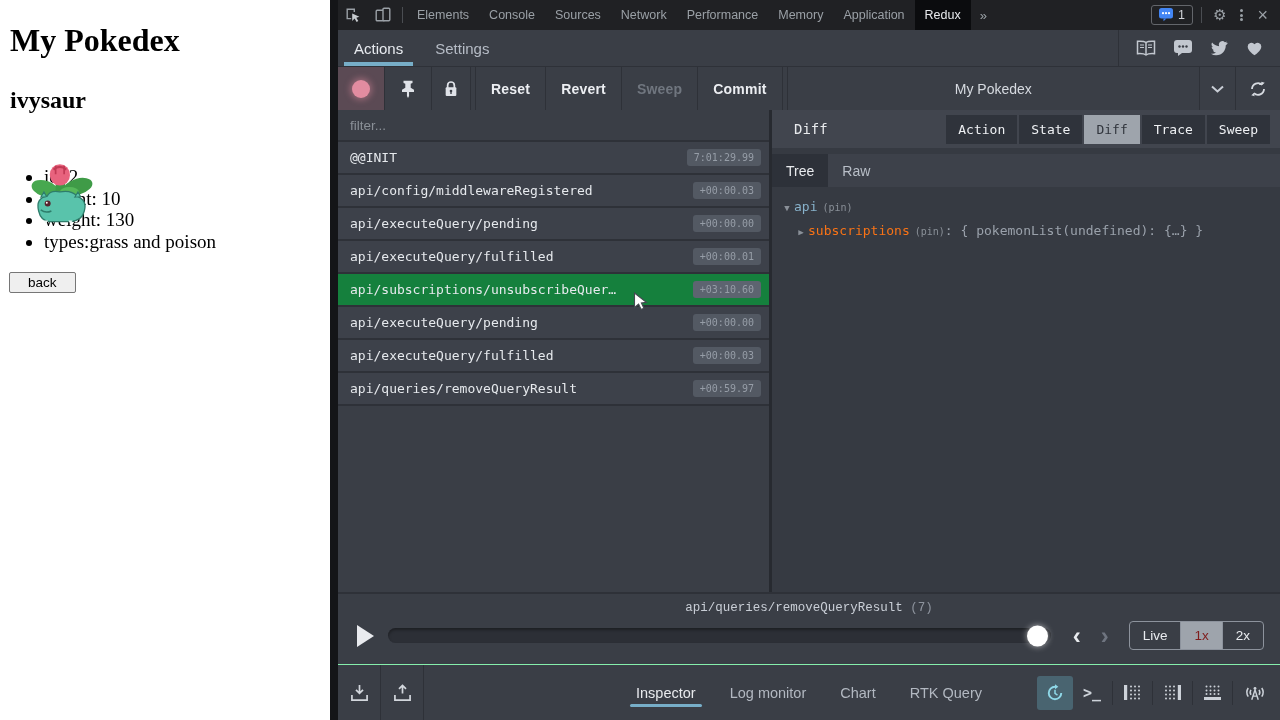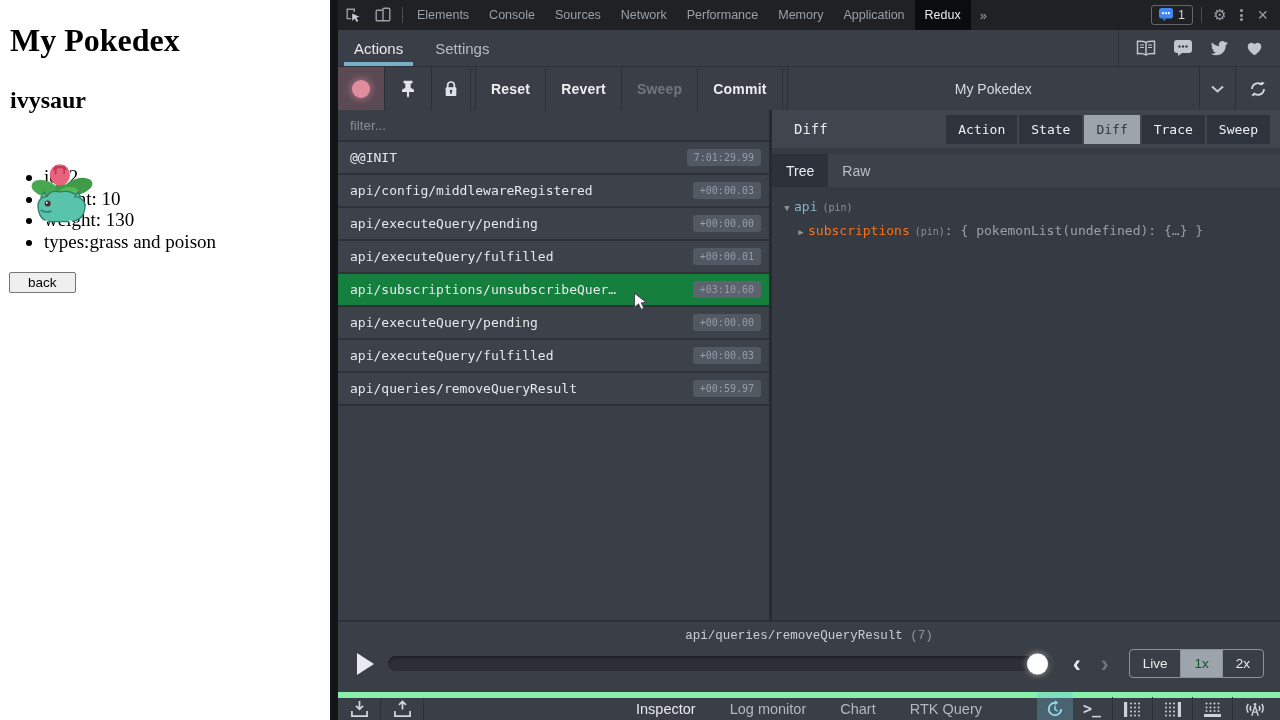--- a/index.html
+++ b/index.html
@@ -93,24 +93,24 @@
   .p-controls { display:flex; align-items:center; margin-top:6px; padding:0 10px; }
   .play-btn { width:34px; display:flex; justify-content:center; }
   .play-tri { width:0; height:0; border-left:17px solid #e9ebef; border-top:11px solid transparent; border-bottom:11px solid transparent; }
   .slider { flex:1; height:15px; margin:0 12px 0 6px; background:#2c2f36; border-radius:8px; box-shadow:inset 0 2px 3px rgba(0,0,0,.35); position:relative; }
   .slider-handle { position:absolute; right:3px; top:50%; transform:translateY(-50%); width:21px; height:21px; border-radius:50%; background:#ffffff; box-shadow:0 0 6px rgba(255,255,255,.6); }
   .step { font-size:24px; font-weight:bold; padding:0 10px; color:#e9ebef; line-height:22px; }
   .step.disabled { color:#6f7580; }
   .speed-group { display:flex; border:1px solid #8d939d; border-radius:4px; overflow:hidden; margin:0 6px 0 10px; }
   .speed-btn { font-size:13.5px; color:#e9ebef; padding:6px 13px; border-right:1px solid #8d939d; }
   .speed-btn:last-child { border-right:none; }
-  .speed-btn.active { background:#9ea4ac; color:#14532d; }
-
-  
-  .bottom-bar { height:28px; flex:none; background:#3a3e46; border-top:6px solid #86efac; display:flex; align-items:stretch; position:relative; }
+  .speed-btn.active { background:#9ea4ac; color:#7f1d1d; }
+
+  
+  .bottom-bar { height:56px; flex:none; background:#3a3e46; border-top:1px solid #86efac; display:flex; align-items:stretch; position:relative; }
   .bb-iconbtn { width:43px; display:flex; align-items:center; justify-content:center; border-right:1px solid #2e3138; }
   .bb-tabs { position:absolute; left:0; right:0; top:0; bottom:0; display:flex; align-items:center; justify-content:center; gap:30px; pointer-events:none; }
   .bb-tab { font-size:14.5px; color:#b2b8c1; position:relative; padding:8px 2px; pointer-events:auto; }
   .bb-tab.active { color:#e8eaed; }
   .bb-tab.active::after { content:""; position:absolute; left:-4px; right:-4px; bottom:2px; height:3px; border-radius:2px; background:#77aec8; }
   .bb-right { margin-left:auto; display:flex; align-items:center; z-index:2; padding-right:6px; }
   .bb-right .icon-btn { padding:0 8px; display:flex; align-items:center; height:100%; }
   .bb-sep { width:1px; height:24px; background:#2e3138; margin:0 3px; }
   .autorefresh-on { background:rgba(110,190,212,.30); border-radius:3px; margin:5px 2px; height:34px; padding:0 8px; display:flex; align-items:center; }
   .term-glyph { font-family:"DejaVu Sans Mono", monospace; font-size:15px; font-weight:bold; color:#cdd2d9; }

